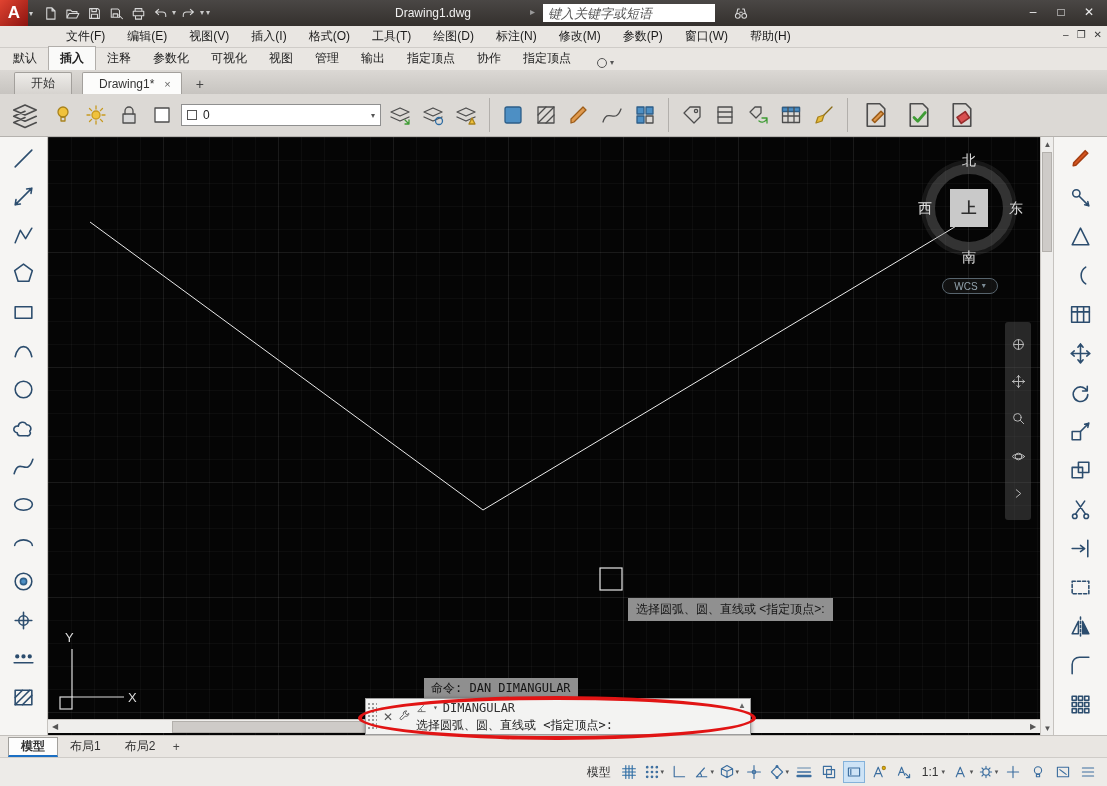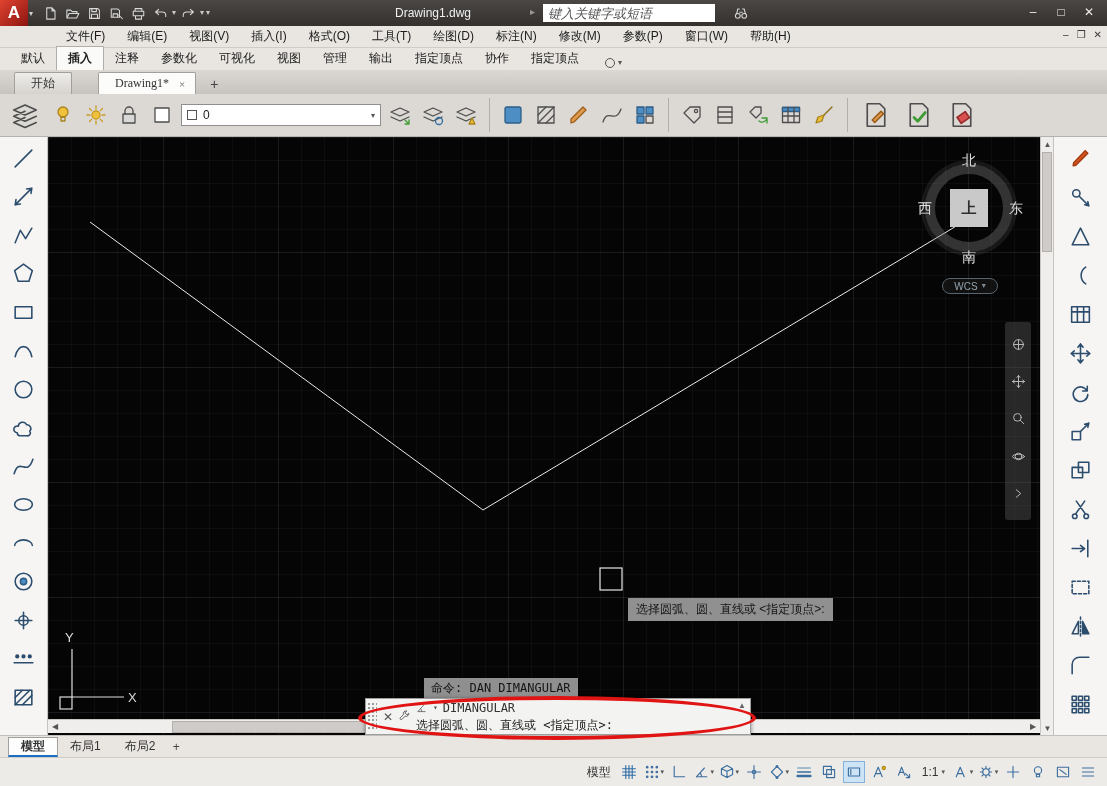--- a/index.html
+++ b/index.html
@@ -32,32 +32,32 @@
   .winbtn { width:28px; height:24px; display:flex; align-items:center; justify-content:center; color:#eee; font-size:12px; }
 
   
   .menubar { position:absolute; left:0; top:26px; width:1107px; height:22px; background:#e9e6e2;
     border-bottom:1px solid #cfccc8; display:flex; align-items:center; padding-left:55px; gap:0; font-size:12px; color:#1b1b1b; }
   .menu-item { padding:8px 11px; height:22px; display:flex; align-items:center; }
   .docwin-btns { position:absolute; right:5px; top:29px; display:flex; gap:8px; color:#3a3a3a; font-size:10px; }
 
   
   .ribbontabs { position:absolute; left:0; top:48px; width:1107px; height:22px; background:#e9e6e2;
-    display:flex; align-items:flex-end; padding-left:10px; font-size:12px; color:#222; }
+    display:flex; align-items:flex-end; padding-left:2px; font-size:12px; color:#222; }
   .rtab { padding:3px 11px; }
   .rtab.active { background:#fafaf9; border:1px solid #b1aeaa; border-bottom:none; font-weight:bold; }
   .ribbon-toggle { margin-left:8px; display:flex; align-items:center; gap:3px; padding:2px 7px; }
   .ribbon-toggle .dot { width:10px; height:10px; border:1.4px solid #555; border-radius:50%; }
 
   
   .filetabs { position:absolute; left:0; top:70px; width:1107px; height:24px;
     background:linear-gradient(#dbd8d4,#c7c4c0); display:flex; align-items:flex-end; padding-left:14px; font-size:12px; }
   .ftab { height:22px; display:flex; align-items:center; padding:0 16px; margin-right:4px; color:#333;
     background:linear-gradient(#eeece9,#d6d3cf); border:1px solid #a3a09c; border-bottom:none; border-radius:2px 2px 0 0; }
-  .ftab.active { background:#fcfcfb; margin-left:22px; padding-right:10px;font-family:Liberation Serif, serif; }
+  .ftab.active { background:#fcfcfb; margin-left:6px; padding-right:10px; }
   .ftab-close { margin-left:10px; color:#666; font-size:11px; }
   .ftab-add { width:20px; height:20px; display:flex; align-items:center; justify-content:center; color:#444;
     font-size:14px; margin-left:4px; }
 
   
   .ribbon { position:absolute; left:0; top:94px; width:1107px; height:43px; background:#dcd9d5;
     border-bottom:1px solid #b5b2ae; display:flex; align-items:center; padding:0 6px; gap:5px; }
   .ric { width:28px; height:30px; display:flex; align-items:center; justify-content:center; }
   .ric svg { width:24px; height:24px; fill:none; stroke:#4d4d4d; stroke-width:1.3; stroke-linecap:round; stroke-linejoin:round; }
   .ric.big { width:38px; }

